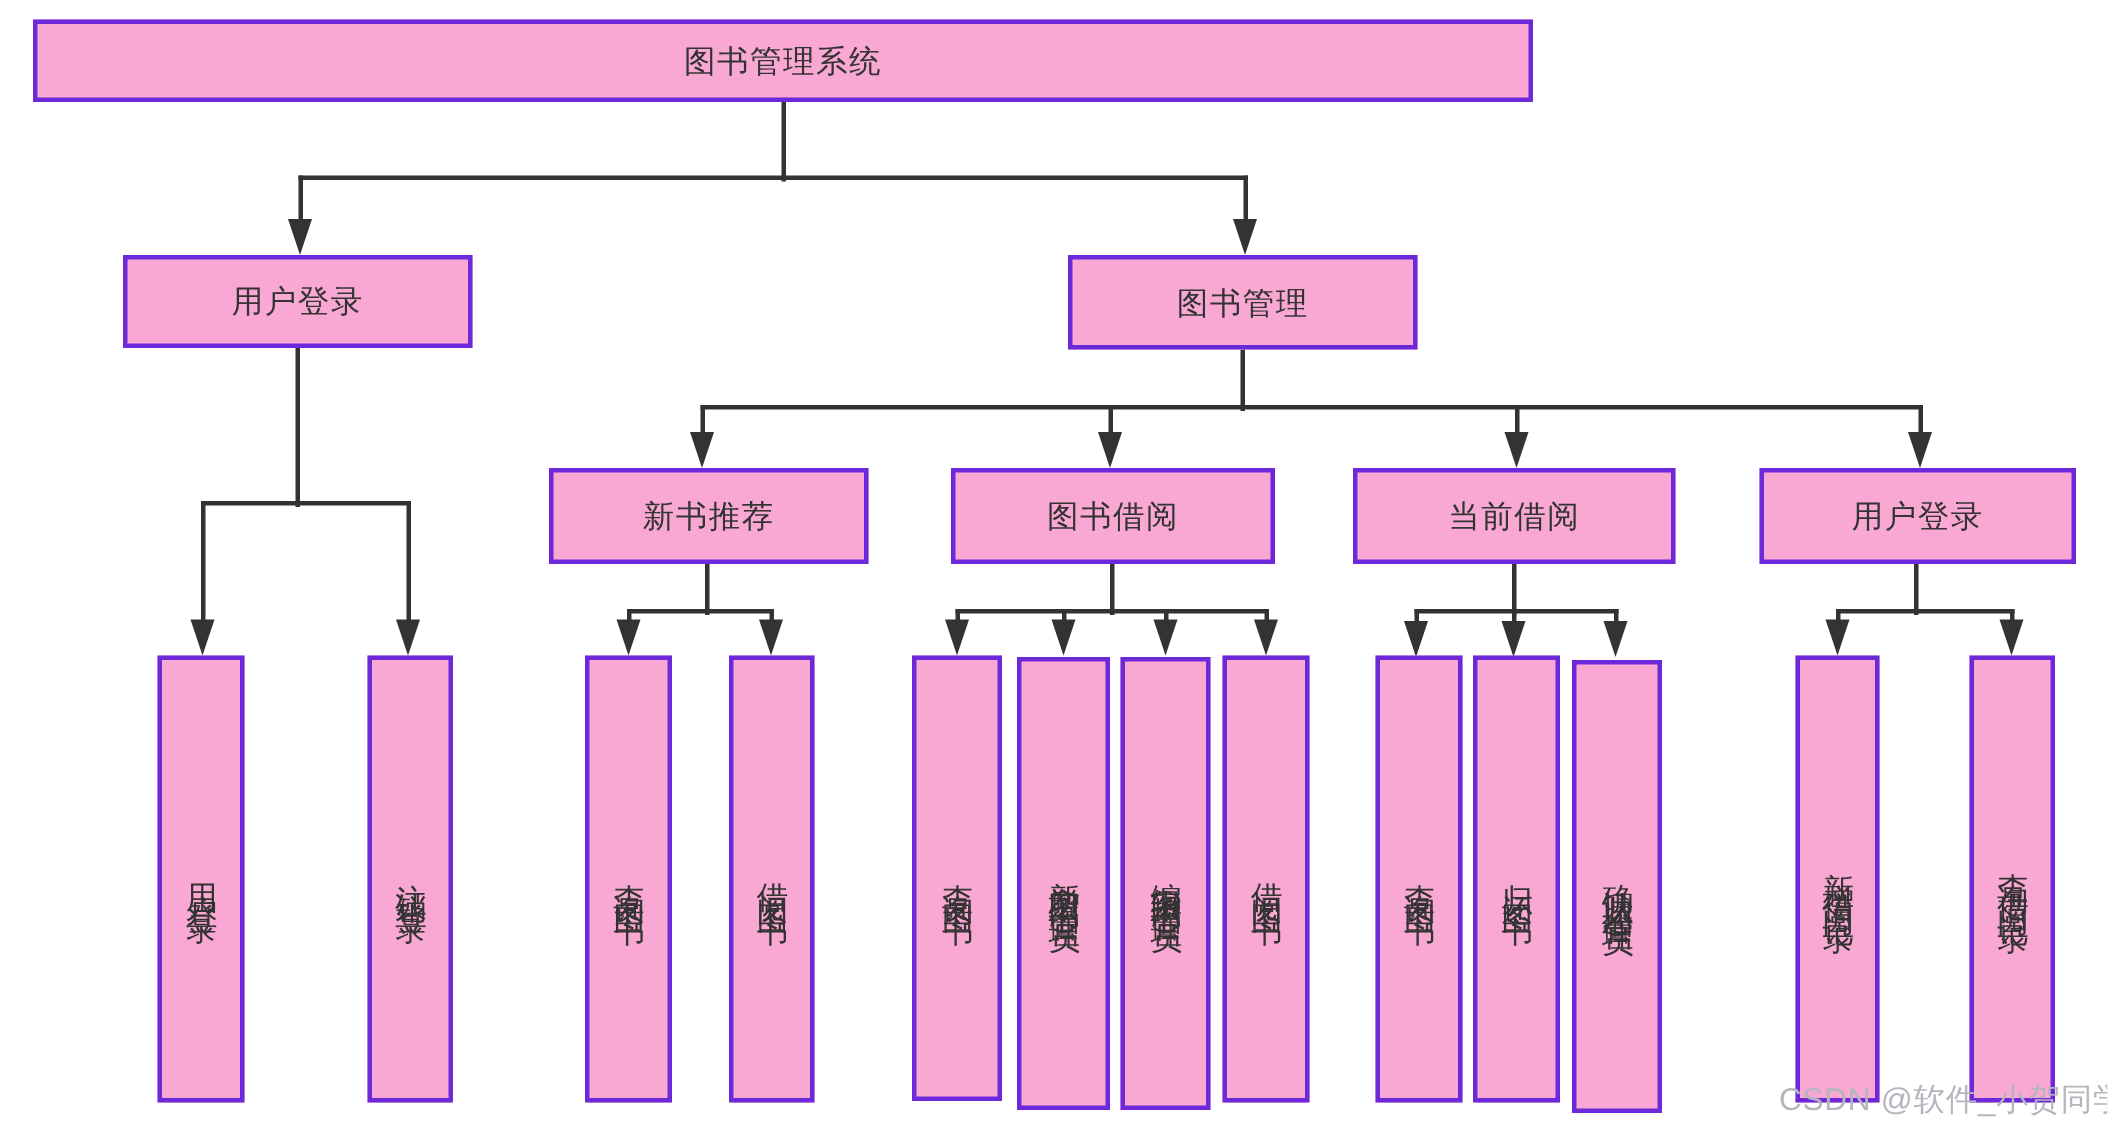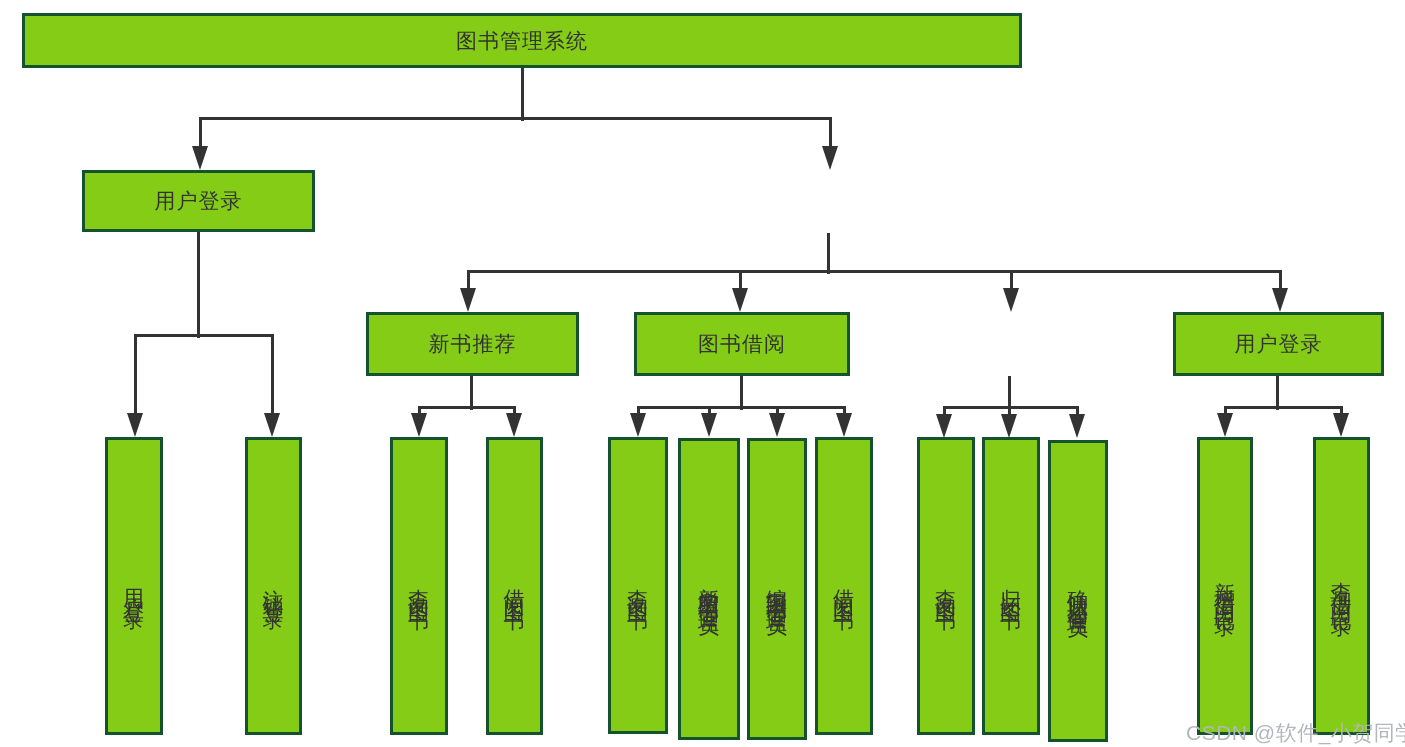--- a/index.html
+++ b/index.html
@@ -7,22 +7,22 @@
     position: relative;
     width: 1405px;
     height: 747px;
     background: #ffffff;
     overflow: hidden;
     font-family: "Liberation Sans", "DejaVu Sans", sans-serif;
   }
   .box {
     position: absolute;
     box-sizing: border-box;
-    border: 3px solid #14532d;
-    background: #84cc16;
+    border: 3px solid #6d28d9;
+    background: #f9a8d4;
     color: #333333;
     display: flex;
     align-items: center;
     justify-content: center;
     text-align: center;
   }
   .h-text { font-size: 21px; letter-spacing: 1px; white-space: nowrap; }
   .v-text {
     writing-mode: vertical-rl;
     text-orientation: mixed;
@@ -106,23 +106,25 @@
       <div class="line" style="left: 1223.5px; top: 405.5px; width: 119px; height: 3px;"></div>
       <div class="line" style="left: 1223.5px; top: 405.5px; width: 3px; height: 12px;"></div>
       <div class="arrow" style="left: 1217px; top: 413px;"></div>
       <div class="line" style="left: 1339.5px; top: 405.5px; width: 3px; height: 12px;"></div>
       <div class="arrow" style="left: 1333px; top: 413px;"></div>
     </div>
 
   <div class="box h-text" style="left:22px; top:13px; width:1000px; height:55px;">图书管理系统</div>
 
   <div class="box h-text" style="left:82px; top:170px; width:233px; height:62px;">用户登录</div>
+  <div class="box h-text" style="left:712px; top:170px; width:233px; height:63px;">图书管理</div>
 
   <div class="box h-text" style="left:366px; top:312px; width:213px; height:64px;">新书推荐</div>
   <div class="box h-text" style="left:634px; top:312px; width:216px; height:64px;">图书借阅</div>
+  <div class="box h-text" style="left:902px; top:312px; width:215px; height:64px;">当前借阅</div>
   <div class="box h-text" style="left:1173px; top:312px; width:211px; height:64px;">用户登录</div>
 
   <div class="box v-text" style="left:105px; top:437px; width:58px; height:298px;">用户登录</div>
   <div class="box v-text" style="left:245px; top:437px; width:57px; height:298px;">注销登录</div>
 
   <div class="box v-text" style="left:390px; top:437px; width:58px; height:298px;">查询图书</div>
   <div class="box v-text" style="left:486px; top:437px; width:57px; height:298px;">借阅图书</div>
 
   <div class="box v-text" style="left:608px; top:437px; width:60px; height:297px;">查询图书</div>
   <div class="box v-text v-text-tight" style="left:678px; top:438px; width:62px; height:302px;">新增图书（管理员）</div>

